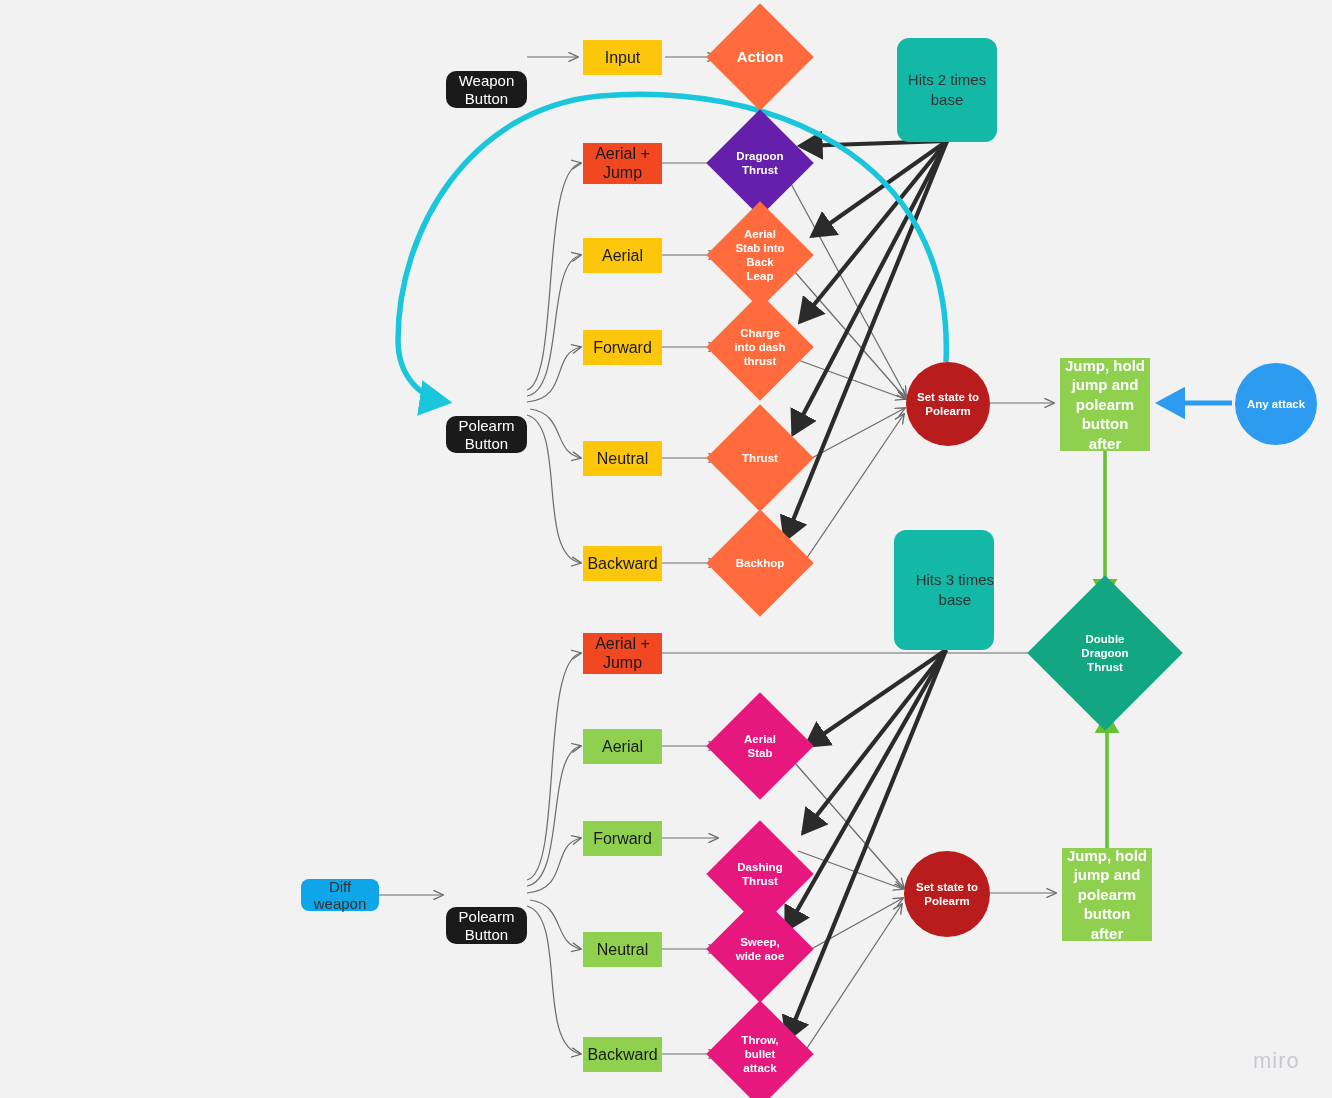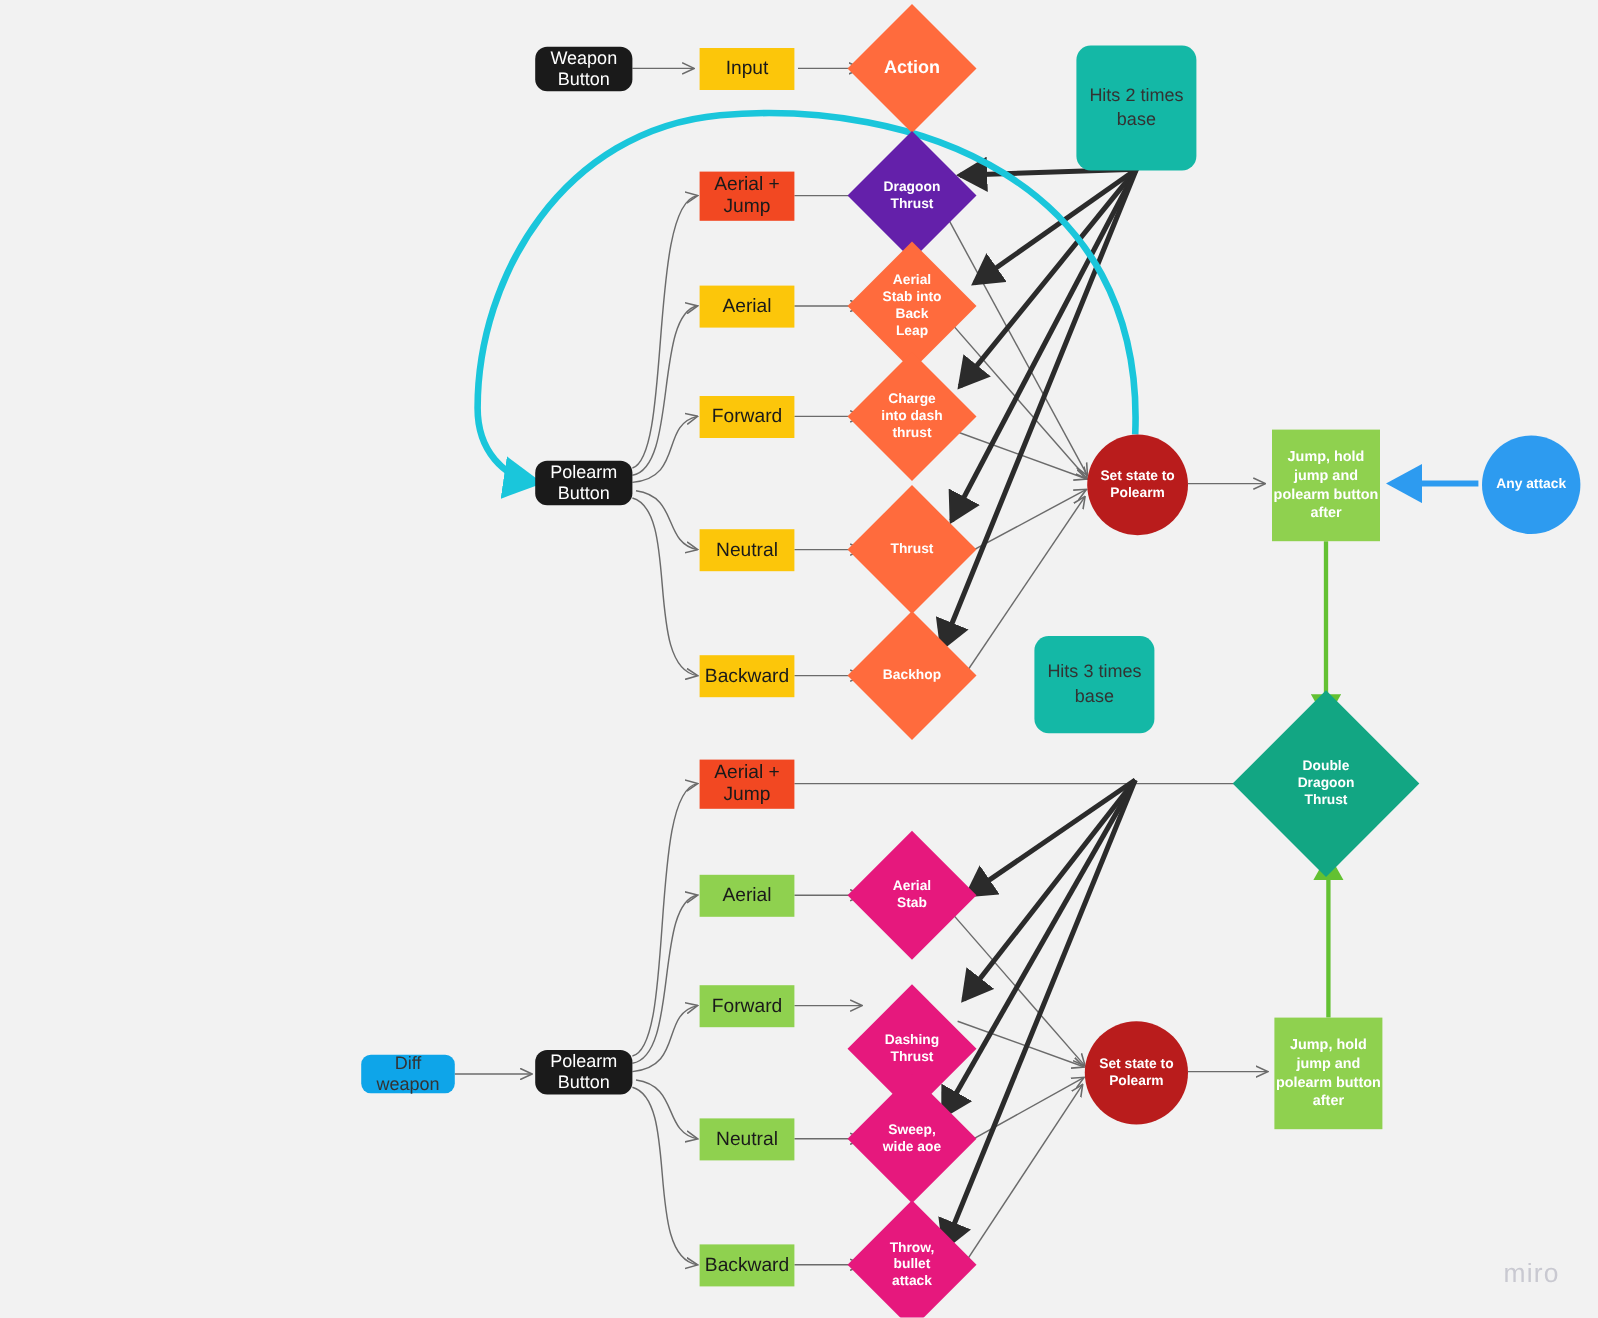--- a/index.html
+++ b/index.html
@@ -2,31 +2,31 @@
 <html><head>
 <meta charset="utf-8">
 <style>
   html,body{margin:0;padding:0;background:#f2f2f2;}
   body{width:1332px;height:1098px;position:relative;overflow:hidden;
        font-family:"Liberation Sans",sans-serif;}
   #board{position:absolute;inset:0;width:1332px;height:1098px;}
   svg#edges{position:absolute;left:0;top:0;width:1332px;height:1098px;}
   .node{position:absolute;box-sizing:border-box;display:flex;align-items:center;
         justify-content:center;text-align:center;}
-  .btn-black{background:#1a1a1a;color:#fff;border-radius:10px;font-size:15px;line-height:1.15;font-weight:400;}
+  .btn-black{background:#1a1a1a;color:#fff;border-radius:10px;font-size:15px;line-height:1.15;font-weight:400;margin-top:32px;}
   .lbl-yellow{background:#fcc60a;color:#1a1a1a;font-size:16px;}
   .lbl-red{background:#f24822;color:#1a1a1a;font-size:16px;line-height:1.15;}
   .lbl-green{background:#8fd14f;color:#1a1a1a;font-size:16px;}
   .sticky{background:#14b8a6;color:#333;border-radius:12px;font-size:15px;line-height:1.35;}
   .whitebox{background:#fff;color:#4d4d4d;}
   .whitepill{background:#0ea5e9;color:#333;border-radius:8px;font-size:15px;}
   .circle{border-radius:50%;color:#fff;font-size:11.5px;font-weight:bold;line-height:1.25;}
   .cyan{background:#b91c1c;}
   .blue{background:#2d9bf0;}
-  .greenbox{background:#8fd14f;color:#fff;font-size:12px;font-weight:bold;line-height:1.3;}
+  .greenbox{background:#8fd14f;color:#fff;font-size:15px;font-weight:bold;line-height:1.3;}
   .diamond{position:absolute;display:flex;align-items:center;justify-content:center;}
   .diamond .dshape{position:absolute;inset:0;transform:rotate(45deg);}
   .diamond .dtext{position:relative;z-index:2;color:#fff;font-size:11.5px;font-weight:bold;
        line-height:1.22;text-align:center;width:86%;}
   .d-orange .dshape{background:#ff6b3d;}
   .d-purple .dshape{background:#6420aa;}
   .d-pink .dshape{background:#e6187d;}
   .d-teal .dshape{background:#12a683;}
   .legend{font-size:19px;line-height:1.52;color:#4d4d4d;text-align:center;
           white-space:pre-line;font-weight:400;}
@@ -260,21 +260,21 @@
     <div class="dtext" style="white-space:pre-line;">Sweep,
 wide aoe</div>
   </div>
   <div class="diamond d-pink" style="left:722px;top:1016px;width:76px;height:76px;">
     <div class="dshape"></div>
     <div class="dtext" style="white-space:pre-line;">Throw,
 bullet
 attack</div>
   </div>
 
-  <div class="node sticky" style="left:862px;top:530px;width:100px;height:81px;">
+  <div class="node sticky" style="left:894px;top:530px;width:100px;height:120px;justify-content:flex-end;">
     <span style="white-space:pre-line;">Hits 3 times
 base</span>
   </div>
 
   <div class="node circle cyan" style="left:904px;top:851px;width:86px;height:86px;">
     <span style="white-space:pre-line;">Set state to
 Polearm</span>
   </div>
 
   <div class="node greenbox" style="left:1062px;top:848px;width:90px;height:93px;">

